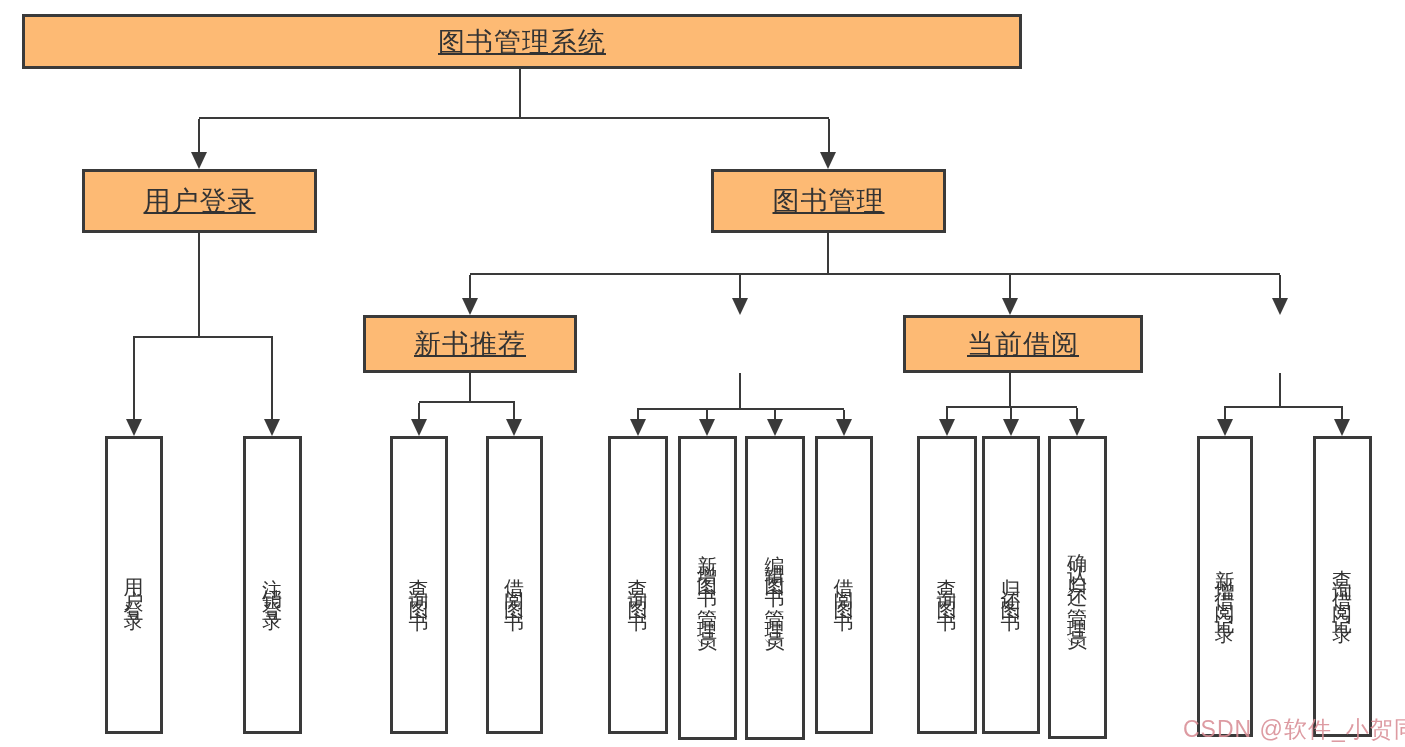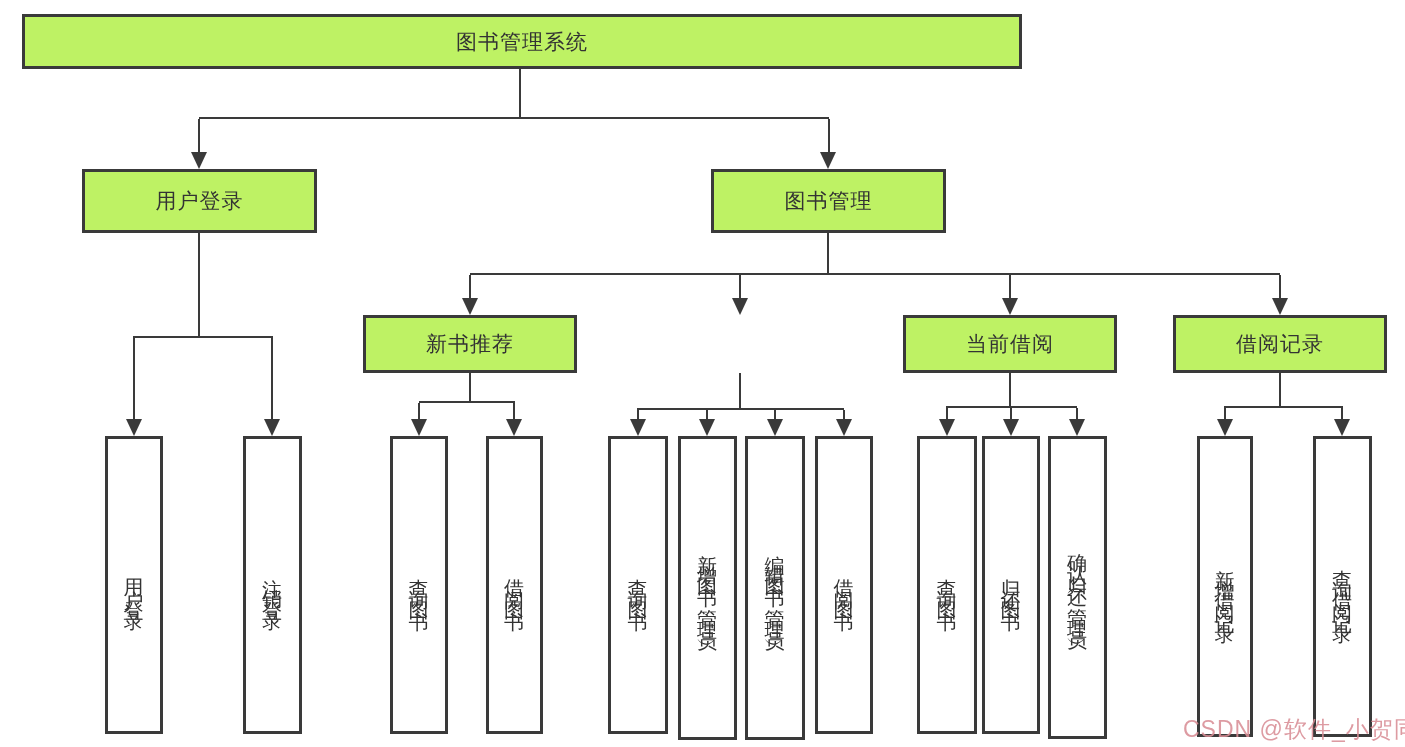--- a/index.html
+++ b/index.html
@@ -1,23 +1,23 @@
 <!DOCTYPE html>
 <html><head>
 <meta charset="utf-8">
 <style>
   html,body{margin:0;padding:0;background:#fff;}
   .stage{
     position:relative;width:1405px;height:747px;background:#ffffff;overflow:hidden;
     font-family:"Liberation Sans","DejaVu Sans",sans-serif;color:#333333;
   }
   .node{
-    position:absolute;box-sizing:border-box;border:3px solid #3a3a3a;background:#bef264;
+    position:absolute;box-sizing:border-box;border:3px solid #3a3a3a;background:#fdba74;
     display:flex;align-items:center;justify-content:center;
-    font-size:21px;letter-spacing:1px;color:#333333;
+    font-size:27px;letter-spacing:1px;color:#333333;text-decoration:underline;
   }
   .leaf{
     position:absolute;box-sizing:border-box;border:3px solid #3a3a3a;background:#ffffff;
     display:flex;align-items:center;justify-content:center;
   }
   .leaf .vt{
     writing-mode:vertical-lr;text-orientation:mixed;
     font-size:20px;letter-spacing:11px;line-height:1;color:#333333;white-space:nowrap;
   }
   .v{position:absolute;width:2px;background:#3a3a3a;}
@@ -36,22 +36,21 @@
 <body>
 
 <div class="stage">
 
   <div class="node" style="left:22px;top:14px;width:1000px;height:55px;">图书管理系统</div>
 
   <div class="node" style="left:82px;top:169px;width:235px;height:64px;">用户登录</div>
   <div class="node" style="left:711px;top:169px;width:235px;height:64px;">图书管理</div>
 
   <div class="node" style="left:363px;top:315px;width:214px;height:58px;">新书推荐</div>
-  <div class="node" style="left:903px;top:315px;width:214px;height:58px;">当前借阅</div>
-  <div class="node" style="left:1173px;top:315px;width:214px;height:58px;">借阅记录</div>
+  <div class="node" style="left:903px;top:315px;width:240px;height:58px;">当前借阅</div>
 
   <div class="leaf" style="left:105px;top:436px;width:58px;height:298px;">
     <span class="vt">用户登录</span>
   </div>
   <div class="leaf" style="left:243px;top:436px;width:59px;height:298px;">
     <span class="vt">注销登录</span>
   </div>
 
   <div class="leaf" style="left:390px;top:436px;width:58px;height:298px;">
     <span class="vt">查询图书</span>

